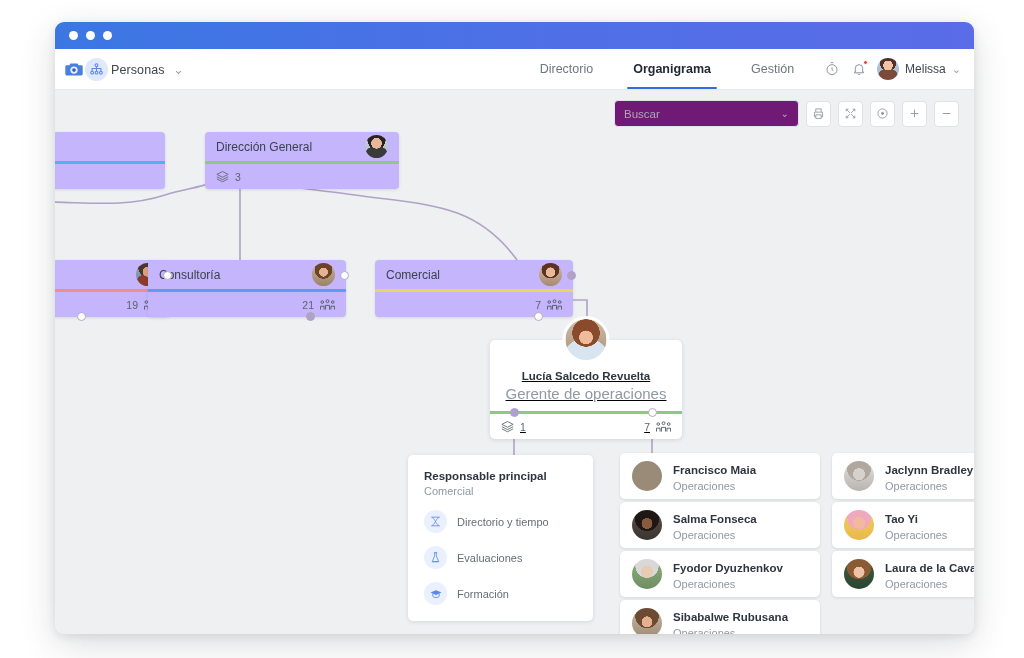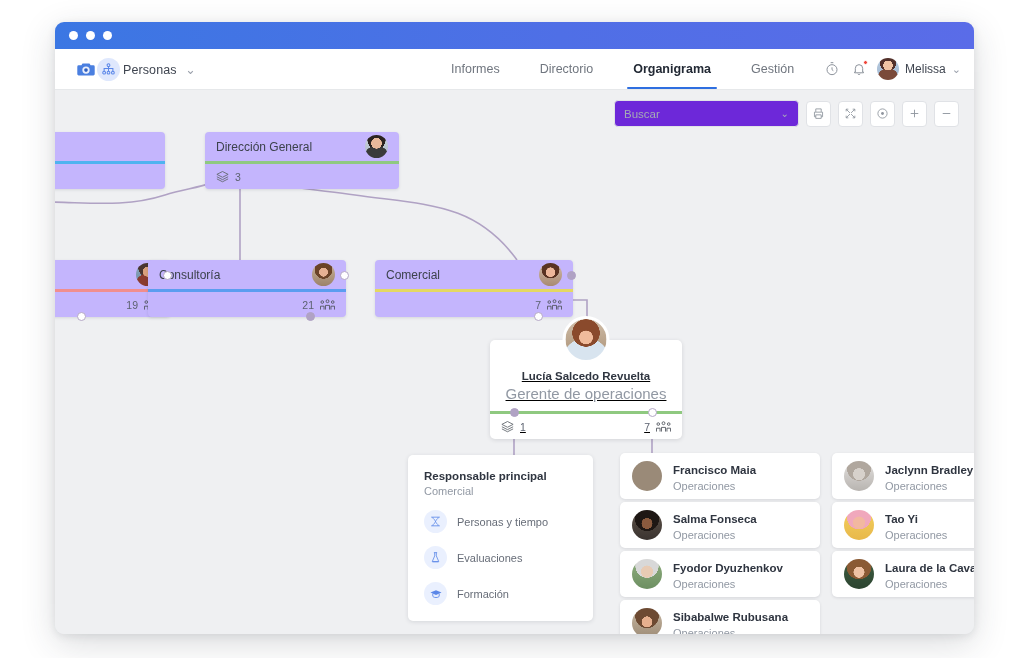--- a/index.html
+++ b/index.html
@@ -27,21 +27,21 @@
   }
   .dot { width: 9px; height: 9px; border-radius: 50%; background: #fff; }
 
   
   .navbar {
     height: 41px; background: #fff;
     display: flex; align-items: center;
     border-bottom: 1px solid #e6e8ea;
     position: relative;
   }
-  .nav-left { display: flex; align-items: center; padding-left: 20px; }
+  .nav-left { display: flex; align-items: center; padding-left: 8px; }
   .logo-icon { width: 22px; height: 22px; display: block; }
   .app-badge {
     width: 23px; height: 23px; border-radius: 50%;
     background: #dfe8fd; display: flex; align-items: center; justify-content: center;
   }
   .app-name {
     font-size: 12.5px; color: #3f4550; margin-left: 3px; letter-spacing: .1px;
   }
   .caret { display: inline-block; margin-left: 5px; color: #9aa0ab; }
   .nav-right {
@@ -78,21 +78,21 @@
     background: #eff0f2; overflow: hidden;
   }
   .svg-layer { position: absolute; inset: 0; width: 100%; height: 100%; pointer-events: none; }
 
   
   .toolbar {
     position: absolute; right: 15px; top: 10px;
     display: flex; align-items: center; gap: 7px; z-index: 6;
   }
   .search-box {
-    width: 185px; height: 27px; background: #6d28d9;
+    width: 185px; height: 27px; background: #701a75;
     border: 1px solid #e0e2e6; border-radius: 4px;
     display: flex; align-items: center; padding: 0 9px;
     font-size: 11.5px; color: #a5abb4; cursor: pointer;
   }
   .search-box .caret2 { margin-left: auto; color: #a9aeb7; font-size: 10px; }
   .tool-btn {
     width: 25px; height: 26px; background: #fff;
     border: 1px solid #e0e2e6; border-radius: 4px;
     display: flex; align-items: center; justify-content: center;
     color: #8f959e; cursor: pointer;
@@ -197,23 +197,20 @@
           <path d="M12 7.2v3.3M12 10.5H5v4.3M12 10.5h7v4.3M12 10.5v4.3"></path>
         </svg>
       </span>
       <span class="app-name">
         <span>Personas</span>
         <span class="caret">⌄</span>
       </span>
     </div>
 
     <div class="nav-right">
-      <div class="nav-tab">
-          <span>Informes</span>
-        </div>
       <div class="nav-tab">
           <span>Directorio</span>
         </div>
       <div class="nav-tab active">
           <span>Organigrama</span>
         </div>
       <div class="nav-tab">
           <span>Gestión</span>
         </div>
 
@@ -444,21 +441,21 @@
     <div class="panel" style="left:353px; top:365px; width:185px;">
       <div class="panel-title">Responsable principal</div>
       <div class="panel-sub">Comercial</div>
 
       <div class="panel-item">
         <span class="panel-ic">
           <svg width="13" height="13" viewBox="0 0 24 24" fill="none" stroke="#5b87e8" stroke-width="1.5">
             <path d="M4 4h16M4 20h16M7 4c0 4 5 5 5 8s-5 4-5 8M17 4c0 4-5 5-5 8s5 4 5 8"></path>
           </svg>
         </span>
-        <span class="panel-item-label">Personas y tiempo</span>
+        <span class="panel-item-label">Directorio y tiempo</span>
       </div>
 
       <div class="panel-item">
         <span class="panel-ic">
           <svg width="13" height="13" viewBox="0 0 24 24" fill="none" stroke="#5b87e8" stroke-width="1.5">
             <path d="M9 3h6M10.5 3v6L6 19.5h12L13.5 9V3"></path>
               <path d="M6.5 20h11"></path>
           </svg>
         </span>
         <span class="panel-item-label">Evaluaciones</span>

